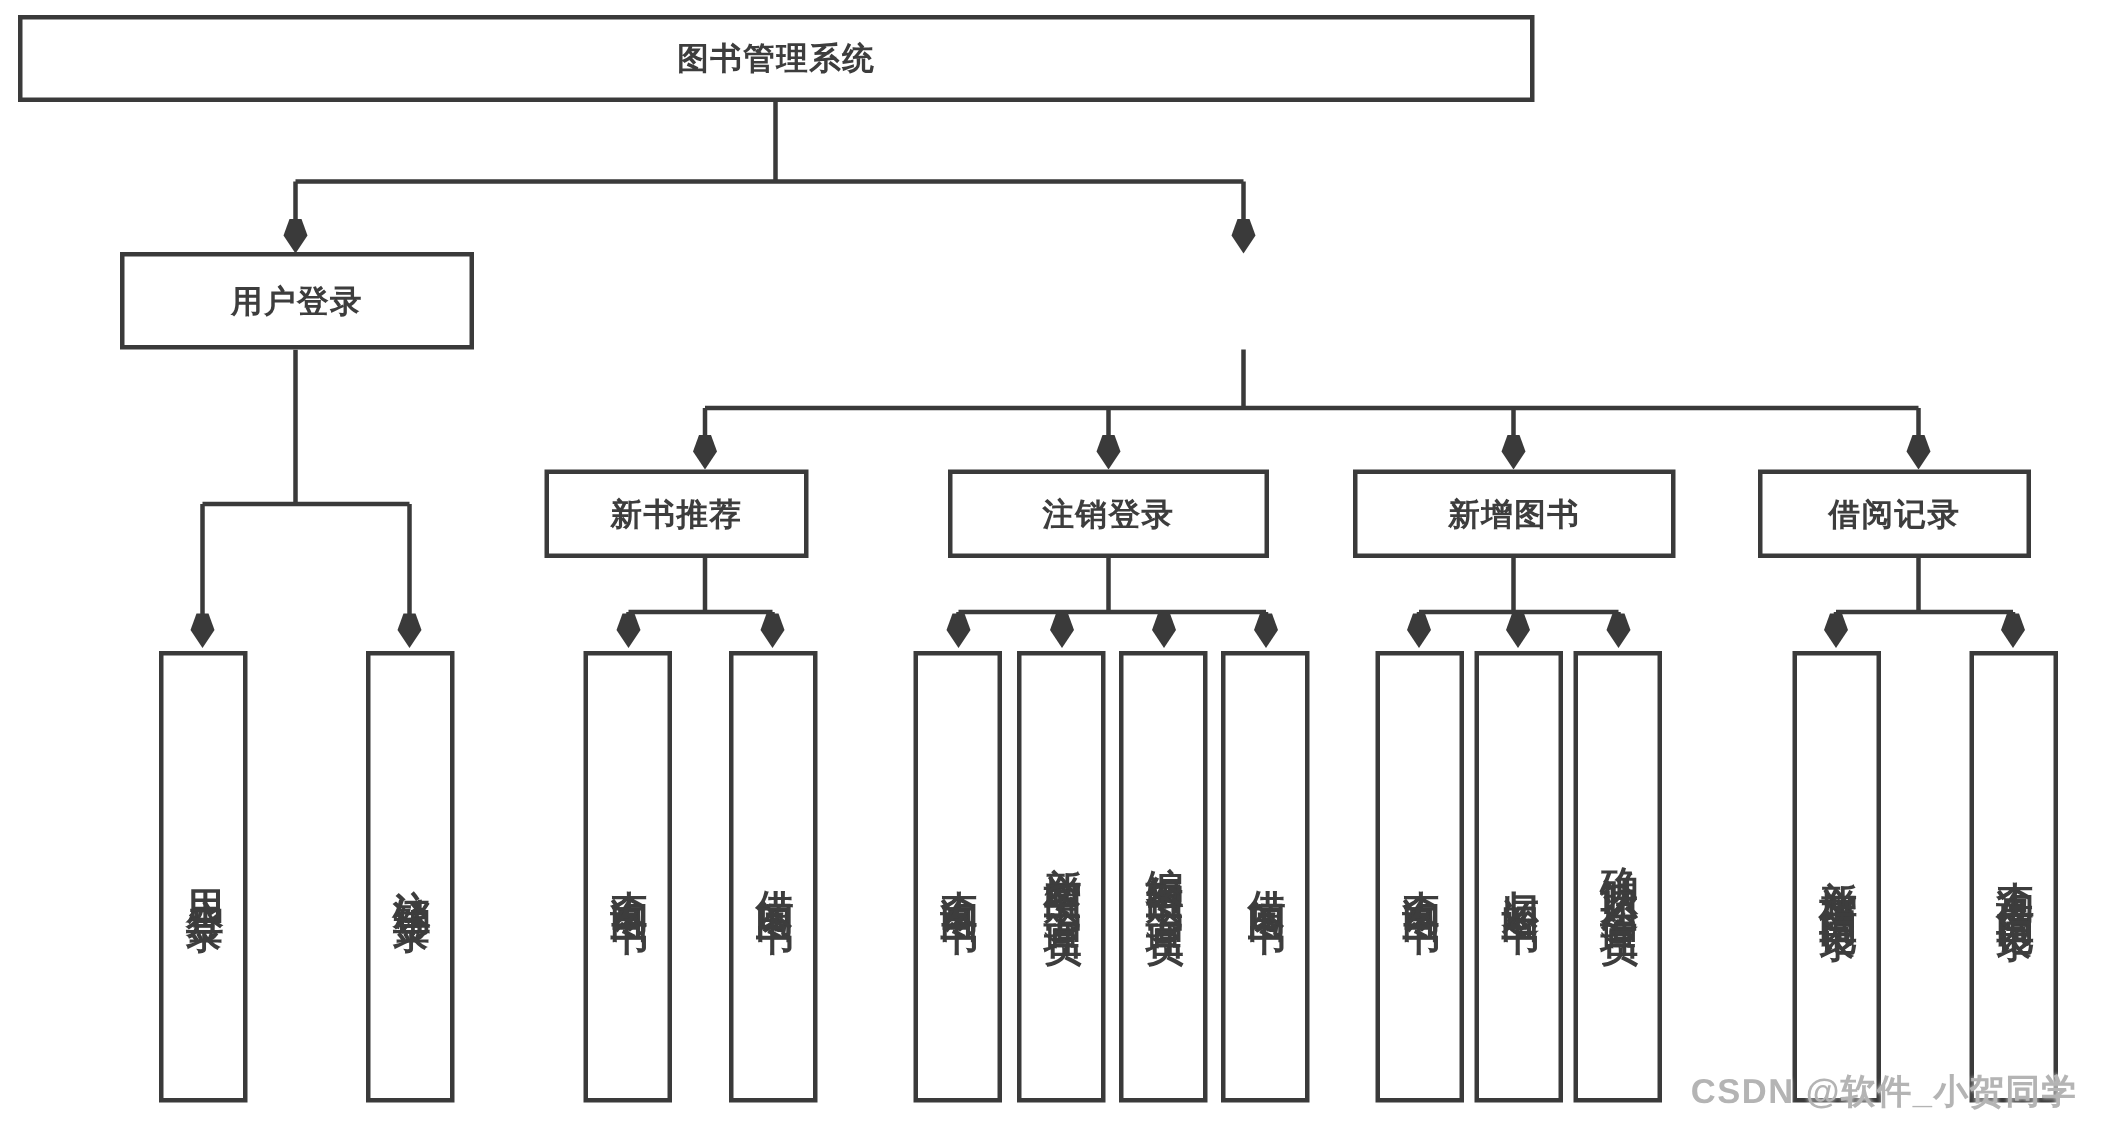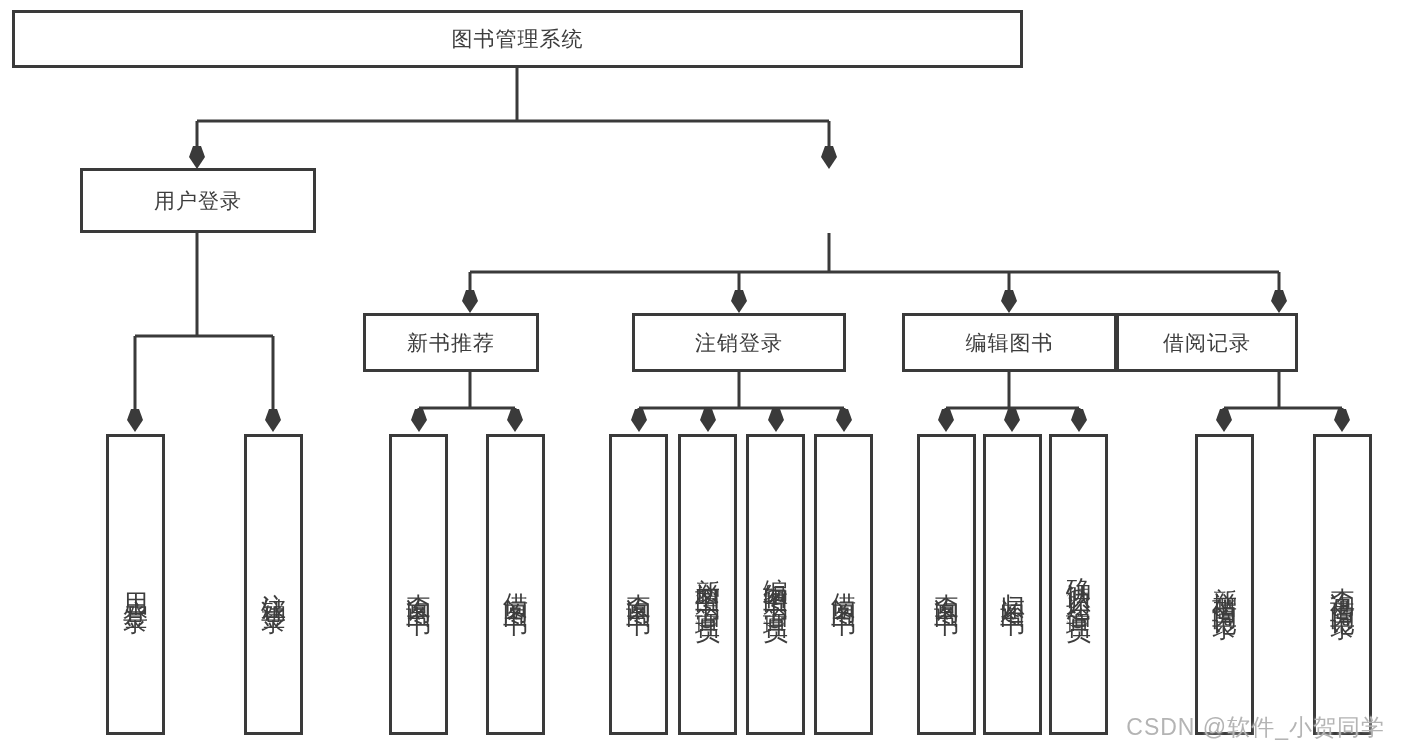--- a/index.html
+++ b/index.html
@@ -3,20 +3,21 @@
 <meta charset="utf-8">
 <style>
   html, body { margin: 0; padding: 0; background: #ffffff; }
   .canvas {
     position: relative;
     width: 1405px;
     height: 747px;
     background: #ffffff;
     overflow: hidden;
     font-family: "Liberation Sans", "DejaVu Sans", sans-serif;
+    font-weight: bold;
   }
   .connectors {
     position: absolute;
     left: 0; top: 0;
     z-index: 1;
   }
   .node {
     position: absolute;
     box-sizing: border-box;
     border: 3px solid #3a3a3a;
@@ -96,23 +97,23 @@
     <span>用户登录</span>
   </div>
 
   <div class="node h" style="left:363px; top:313px; width:176px; height:59px;">
     <span>新书推荐</span>
   </div>
   <div class="node h" style="left:632px; top:313px; width:214px; height:59px;">
     <span>注销登录</span>
   </div>
   <div class="node h" style="left:902px; top:313px; width:215px; height:59px;">
-    <span>编辑图书</span>
+    <span>新增图书</span>
   </div>
-  <div class="node h" style="left:1116px; top:313px; width:182px; height:59px;">
+  <div class="node h" style="left:1172px; top:313px; width:182px; height:59px;">
     <span>借阅记录</span>
   </div>
 
   <div class="node v" style="left:106px; top:434px; width:59px; height:301px;">
     <span>用户登录</span>
   </div>
   <div class="node v" style="left:244px; top:434px; width:59px; height:301px;">
     <span>注销登录</span>
   </div>
 

